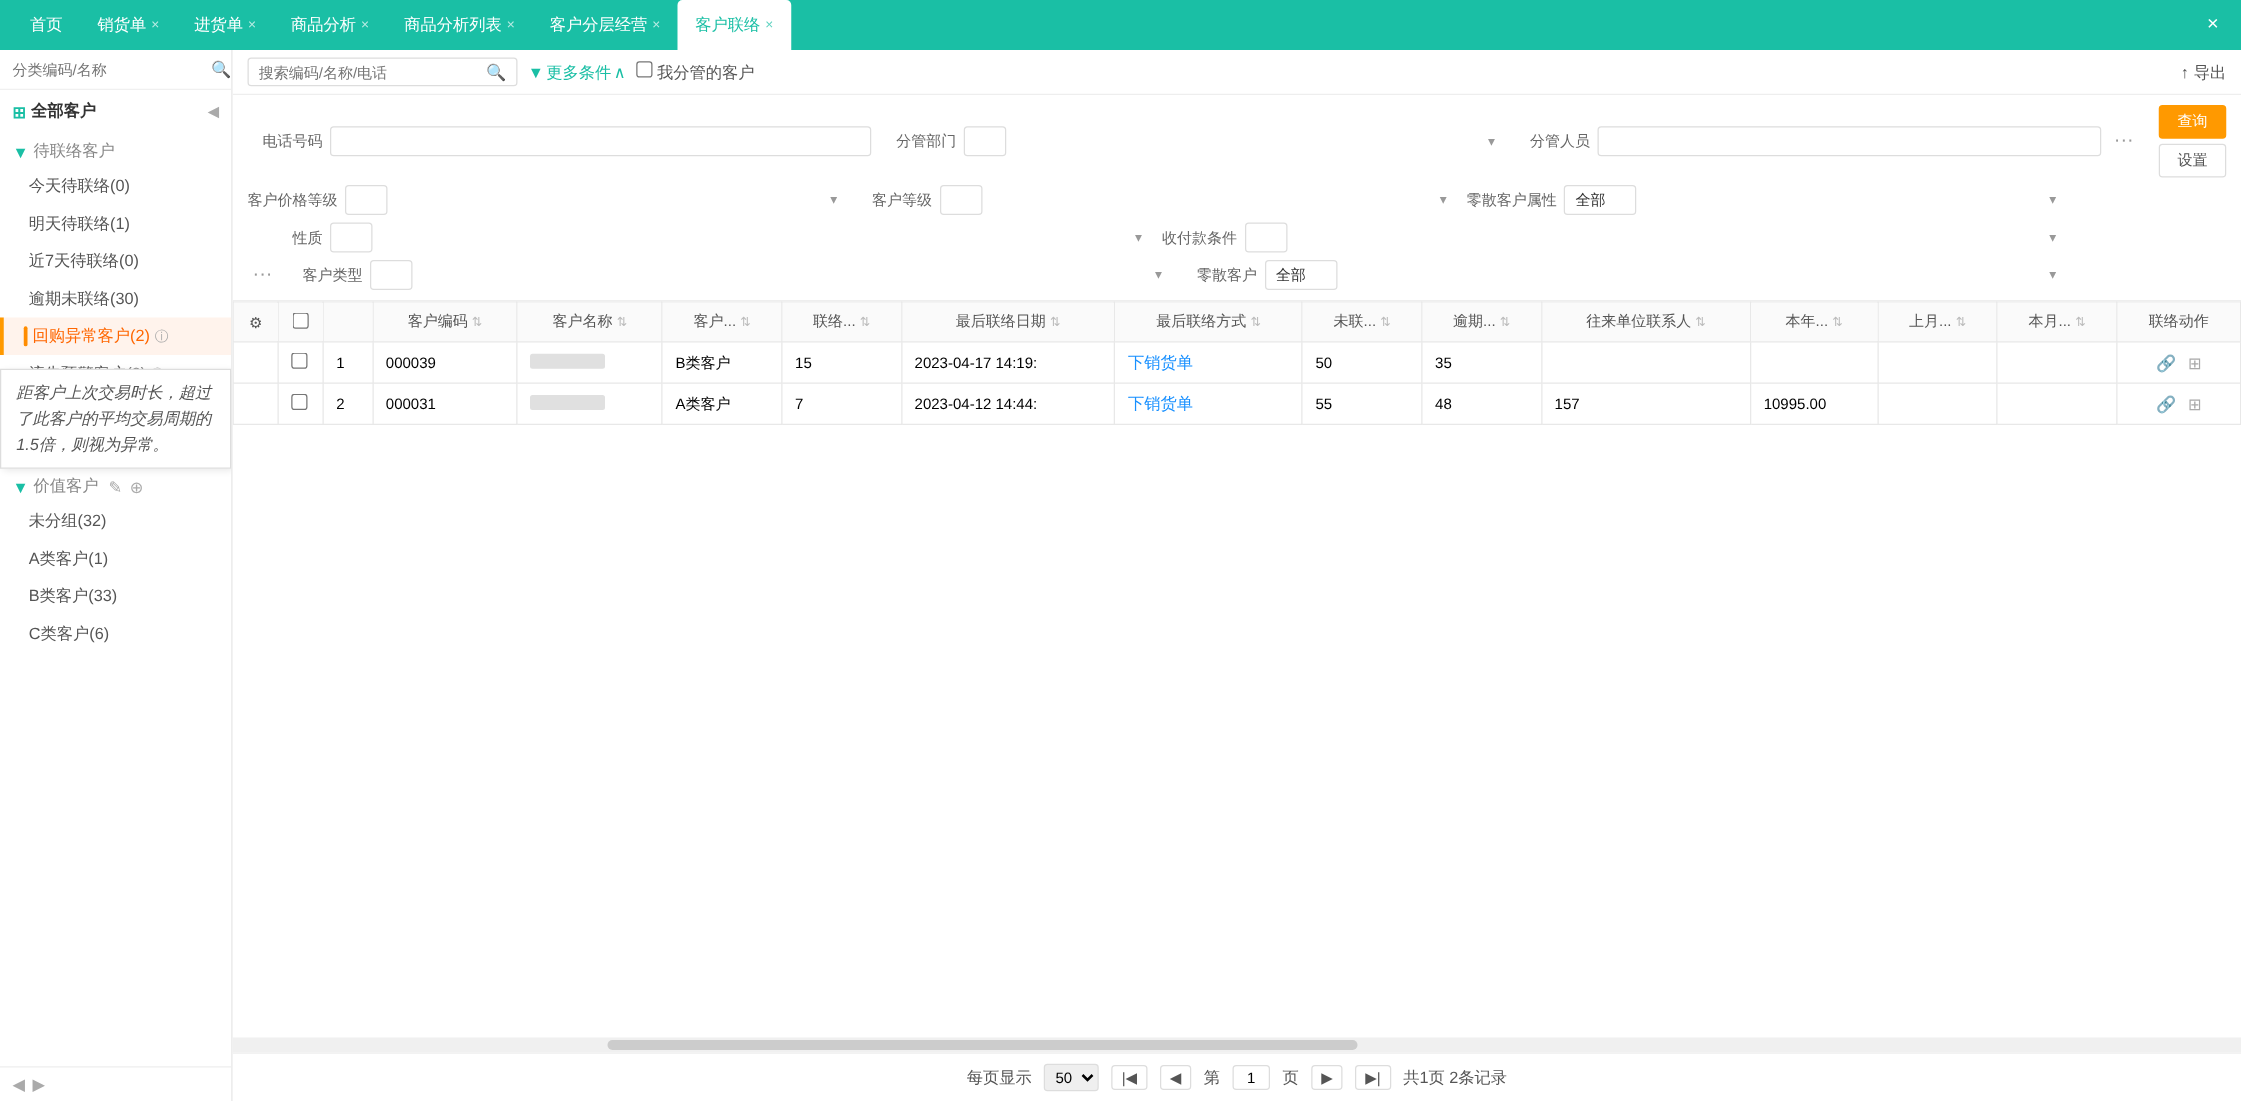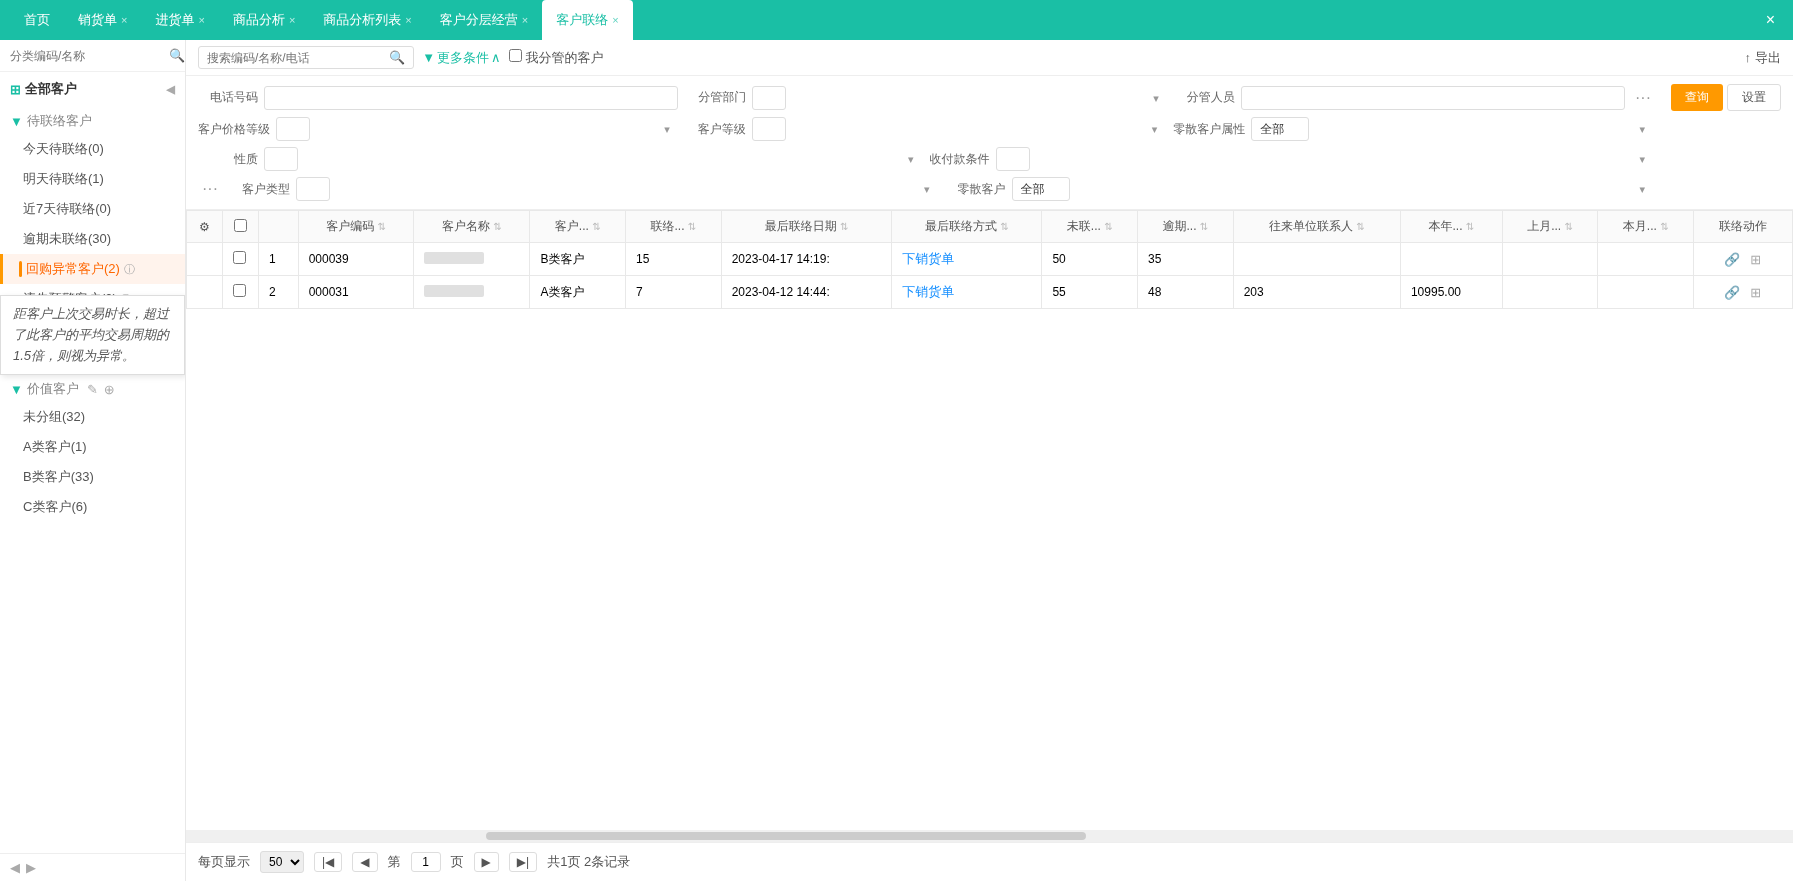--- a/index.html
+++ b/index.html
@@ -89,21 +89,21 @@
       flex: 1; border: 1px solid #ddd; border-radius: 3px; padding: 4px 8px;
       font-size: 12px; color: #333; outline: none;
     }
     .filter-select {
       flex: 1; border: 1px solid #ddd; border-radius: 3px; padding: 4px 24px 4px 8px;
       font-size: 12px; color: #333; outline: none; appearance: none; background: #fff;
       cursor: pointer; position: relative;
     }
     .select-wrap { flex: 1; position: relative; }
     .select-wrap::after { content: '▾'; position: absolute; right: 8px; top: 50%; transform: translateY(-50%); color: #999; pointer-events: none; font-size: 11px; }
-    .filter-actions { display: flex; flex-direction: row; gap: 4px; margin-left: 8px; }
+    .filter-actions { display: flex; flex-direction: column; gap: 4px; margin-left: 8px; }
     .btn-query {
       background: #f90; color: #fff; border: none; border-radius: 3px; padding: 5px 14px;
       cursor: pointer; font-size: 12px; white-space: nowrap;
     }
     .btn-settings {
       background: #fff; color: #555; border: 1px solid #ddd; border-radius: 3px; padding: 4px 14px;
       cursor: pointer; font-size: 12px; white-space: nowrap;
     }
     .filter-more-dots { color: #999; cursor: pointer; font-size: 16px; padding: 0 4px; }
 
@@ -113,21 +113,21 @@
     th, td { border: 1px solid #e8e8e8; padding: 7px 10px; font-size: 12px; white-space: nowrap; }
     th { background: #fafafa; color: #555; font-weight: normal; position: sticky; top: 0; z-index: 1; }
     th .sort-icon { color: #bbb; font-size: 10px; }
     .col-settings { width: 36px; text-align: center; }
     .col-check { width: 36px; text-align: center; }
     .link-text { color: #1890ff; cursor: pointer; }
 
     
     .bottom-bar {
       border-top: 1px solid #eee; padding: 8px 12px; display: flex; align-items: center;
-      justify-content: flex-start; gap: 10px; font-size: 12px; color: #555; background: #fff;
+      justify-content: center; gap: 10px; font-size: 12px; color: #555; background: #fff;
     }
     .per-page-select {
       border: 1px solid #ddd; border-radius: 3px; padding: 2px 4px; font-size: 12px;
     }
     .page-nav-btn {
       border: 1px solid #ddd; border-radius: 3px; padding: 2px 7px; cursor: pointer;
       background: #fff; font-size: 12px; color: #555;
     }
     .page-input {
       border: 1px solid #ddd; border-radius: 3px; padding: 2px 4px; width: 30px;
@@ -418,21 +418,21 @@
             <td>000031</td>
             <td style="min-width:80px;">
               <span style="display:inline-block; width:60px; height:12px; background:#e0e0e0; border-radius:2px;"></span>
             </td>
             <td>A类客户</td>
             <td>7</td>
             <td>2023-04-12 14:44:</td>
             <td><span class="link-text">下销货单</span></td>
             <td>55</td>
             <td>48</td>
-            <td>203</td>
+            <td>157</td>
             <td>10995.00</td>
             <td></td>
             <td></td>
             <td style="text-align:center;">
               <span style="cursor:pointer; color:#aaa; margin-right:6px;">🔗</span>
               <span style="cursor:pointer; color:#aaa;">⊞</span>
             </td>
           </tr>
         </tbody>
       </table>

